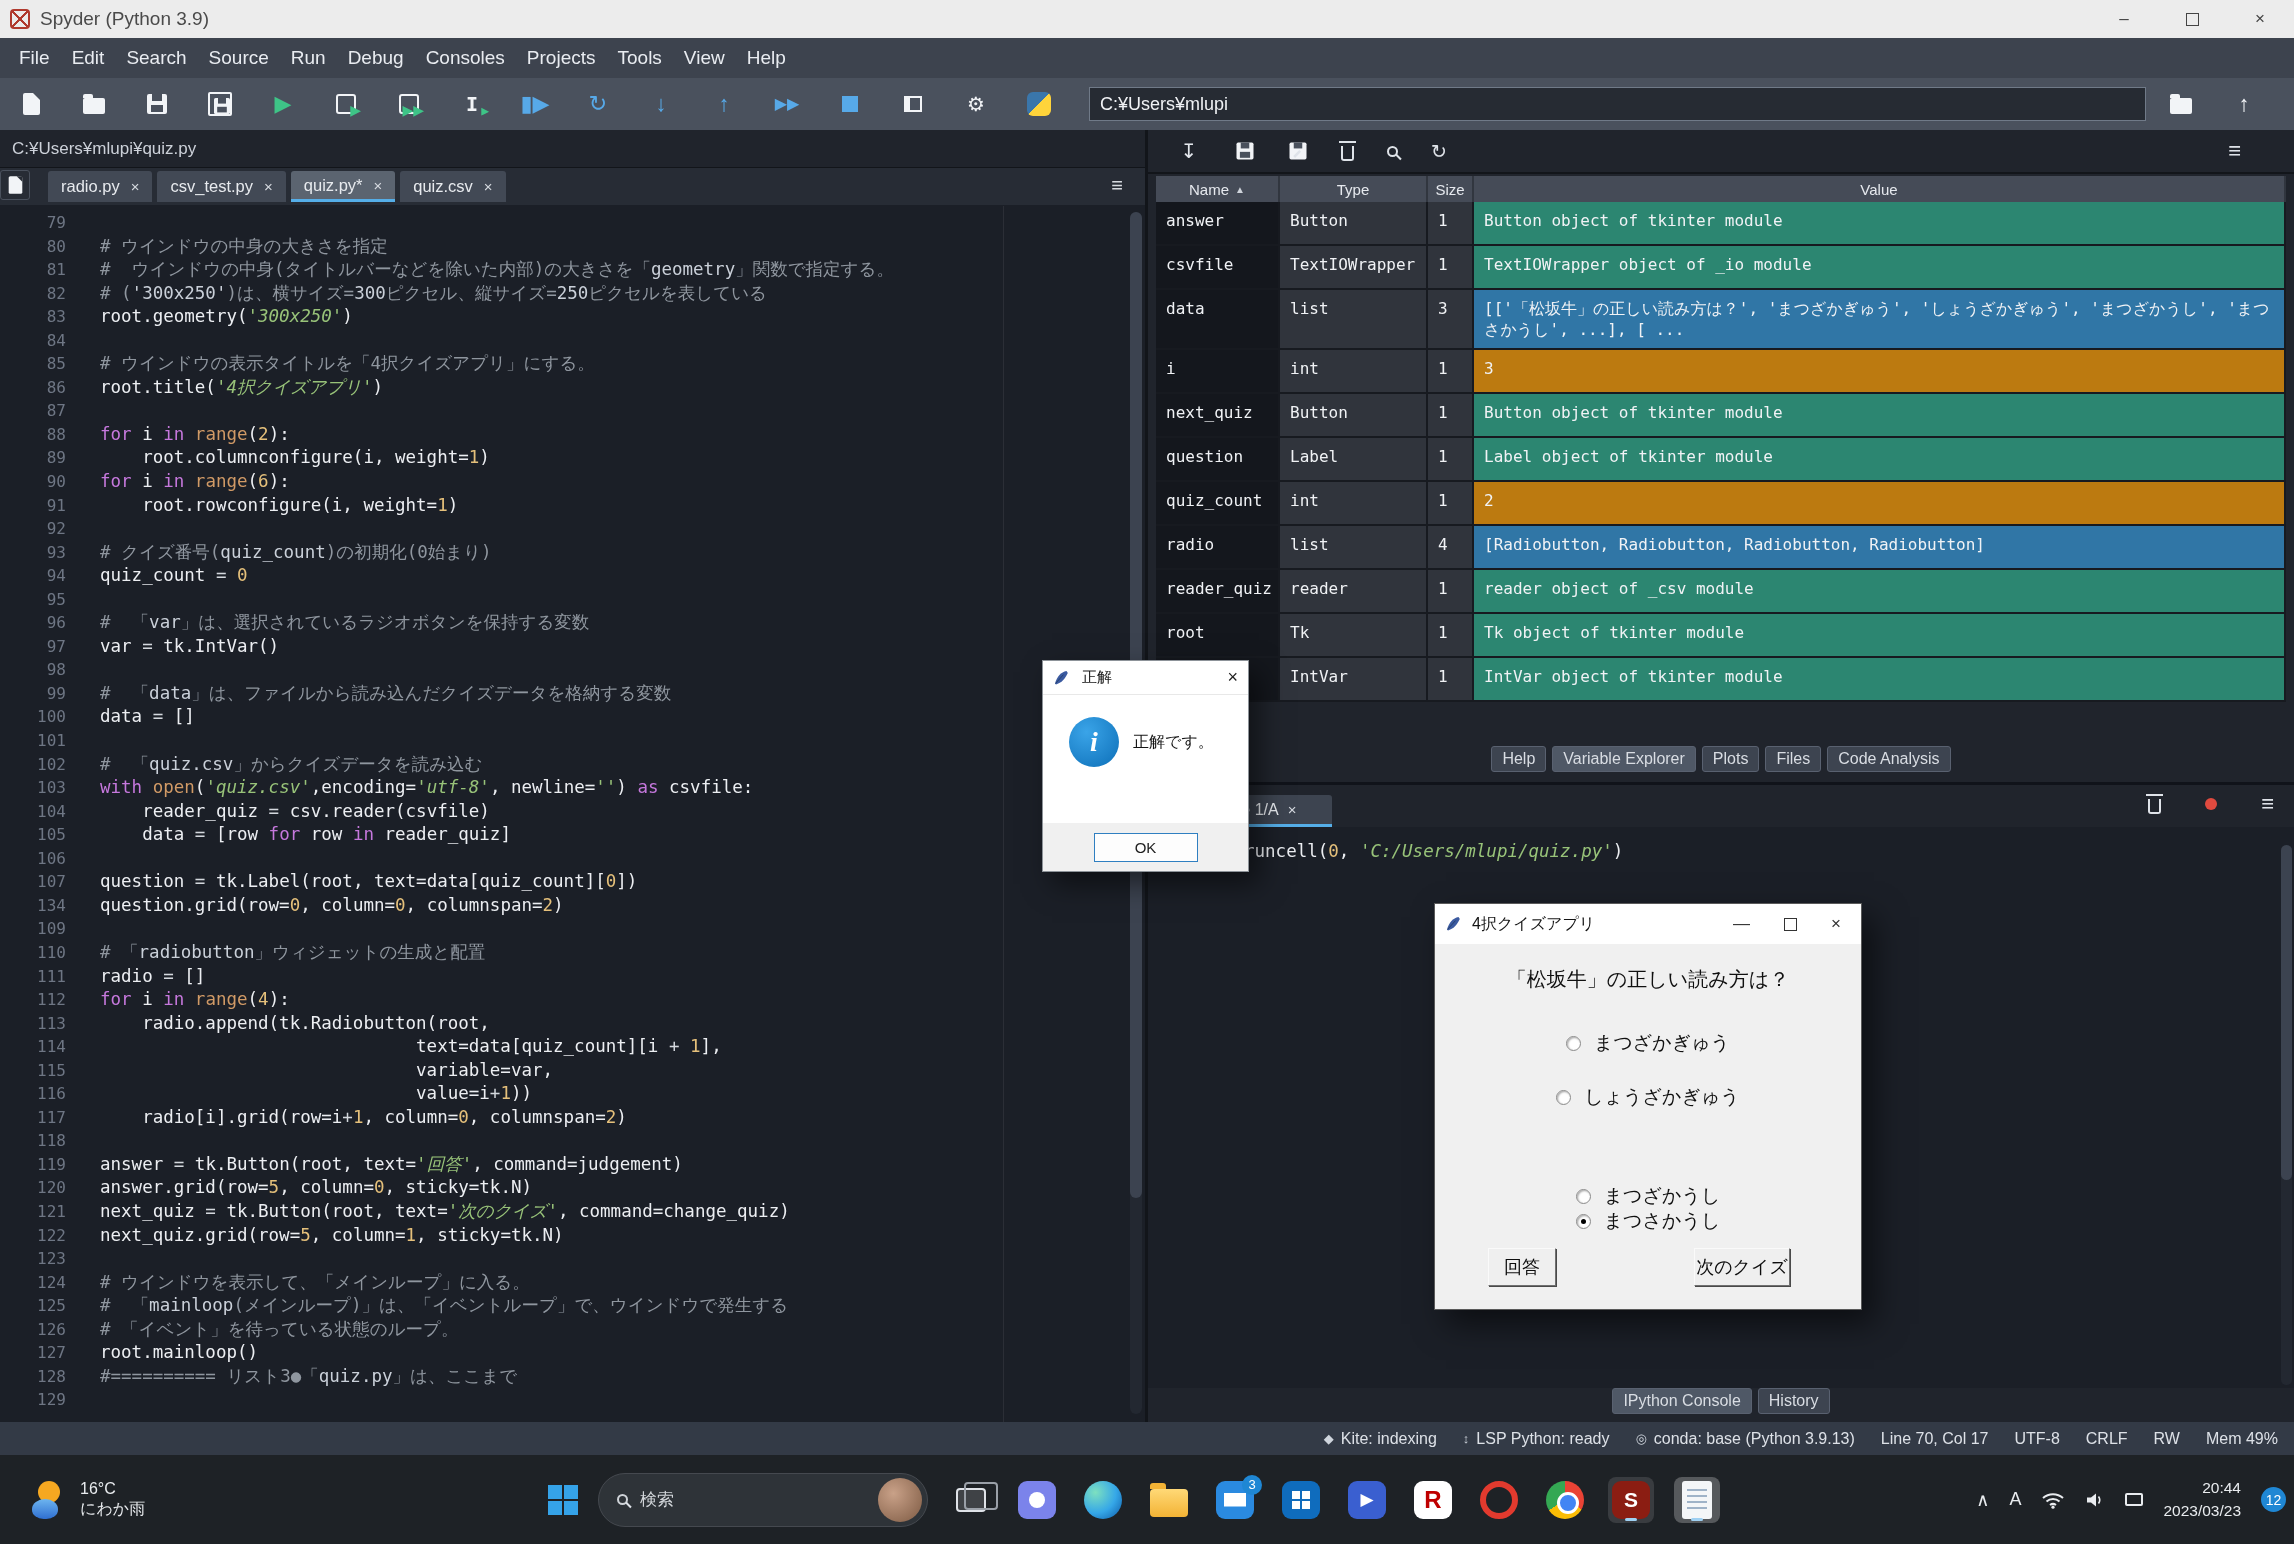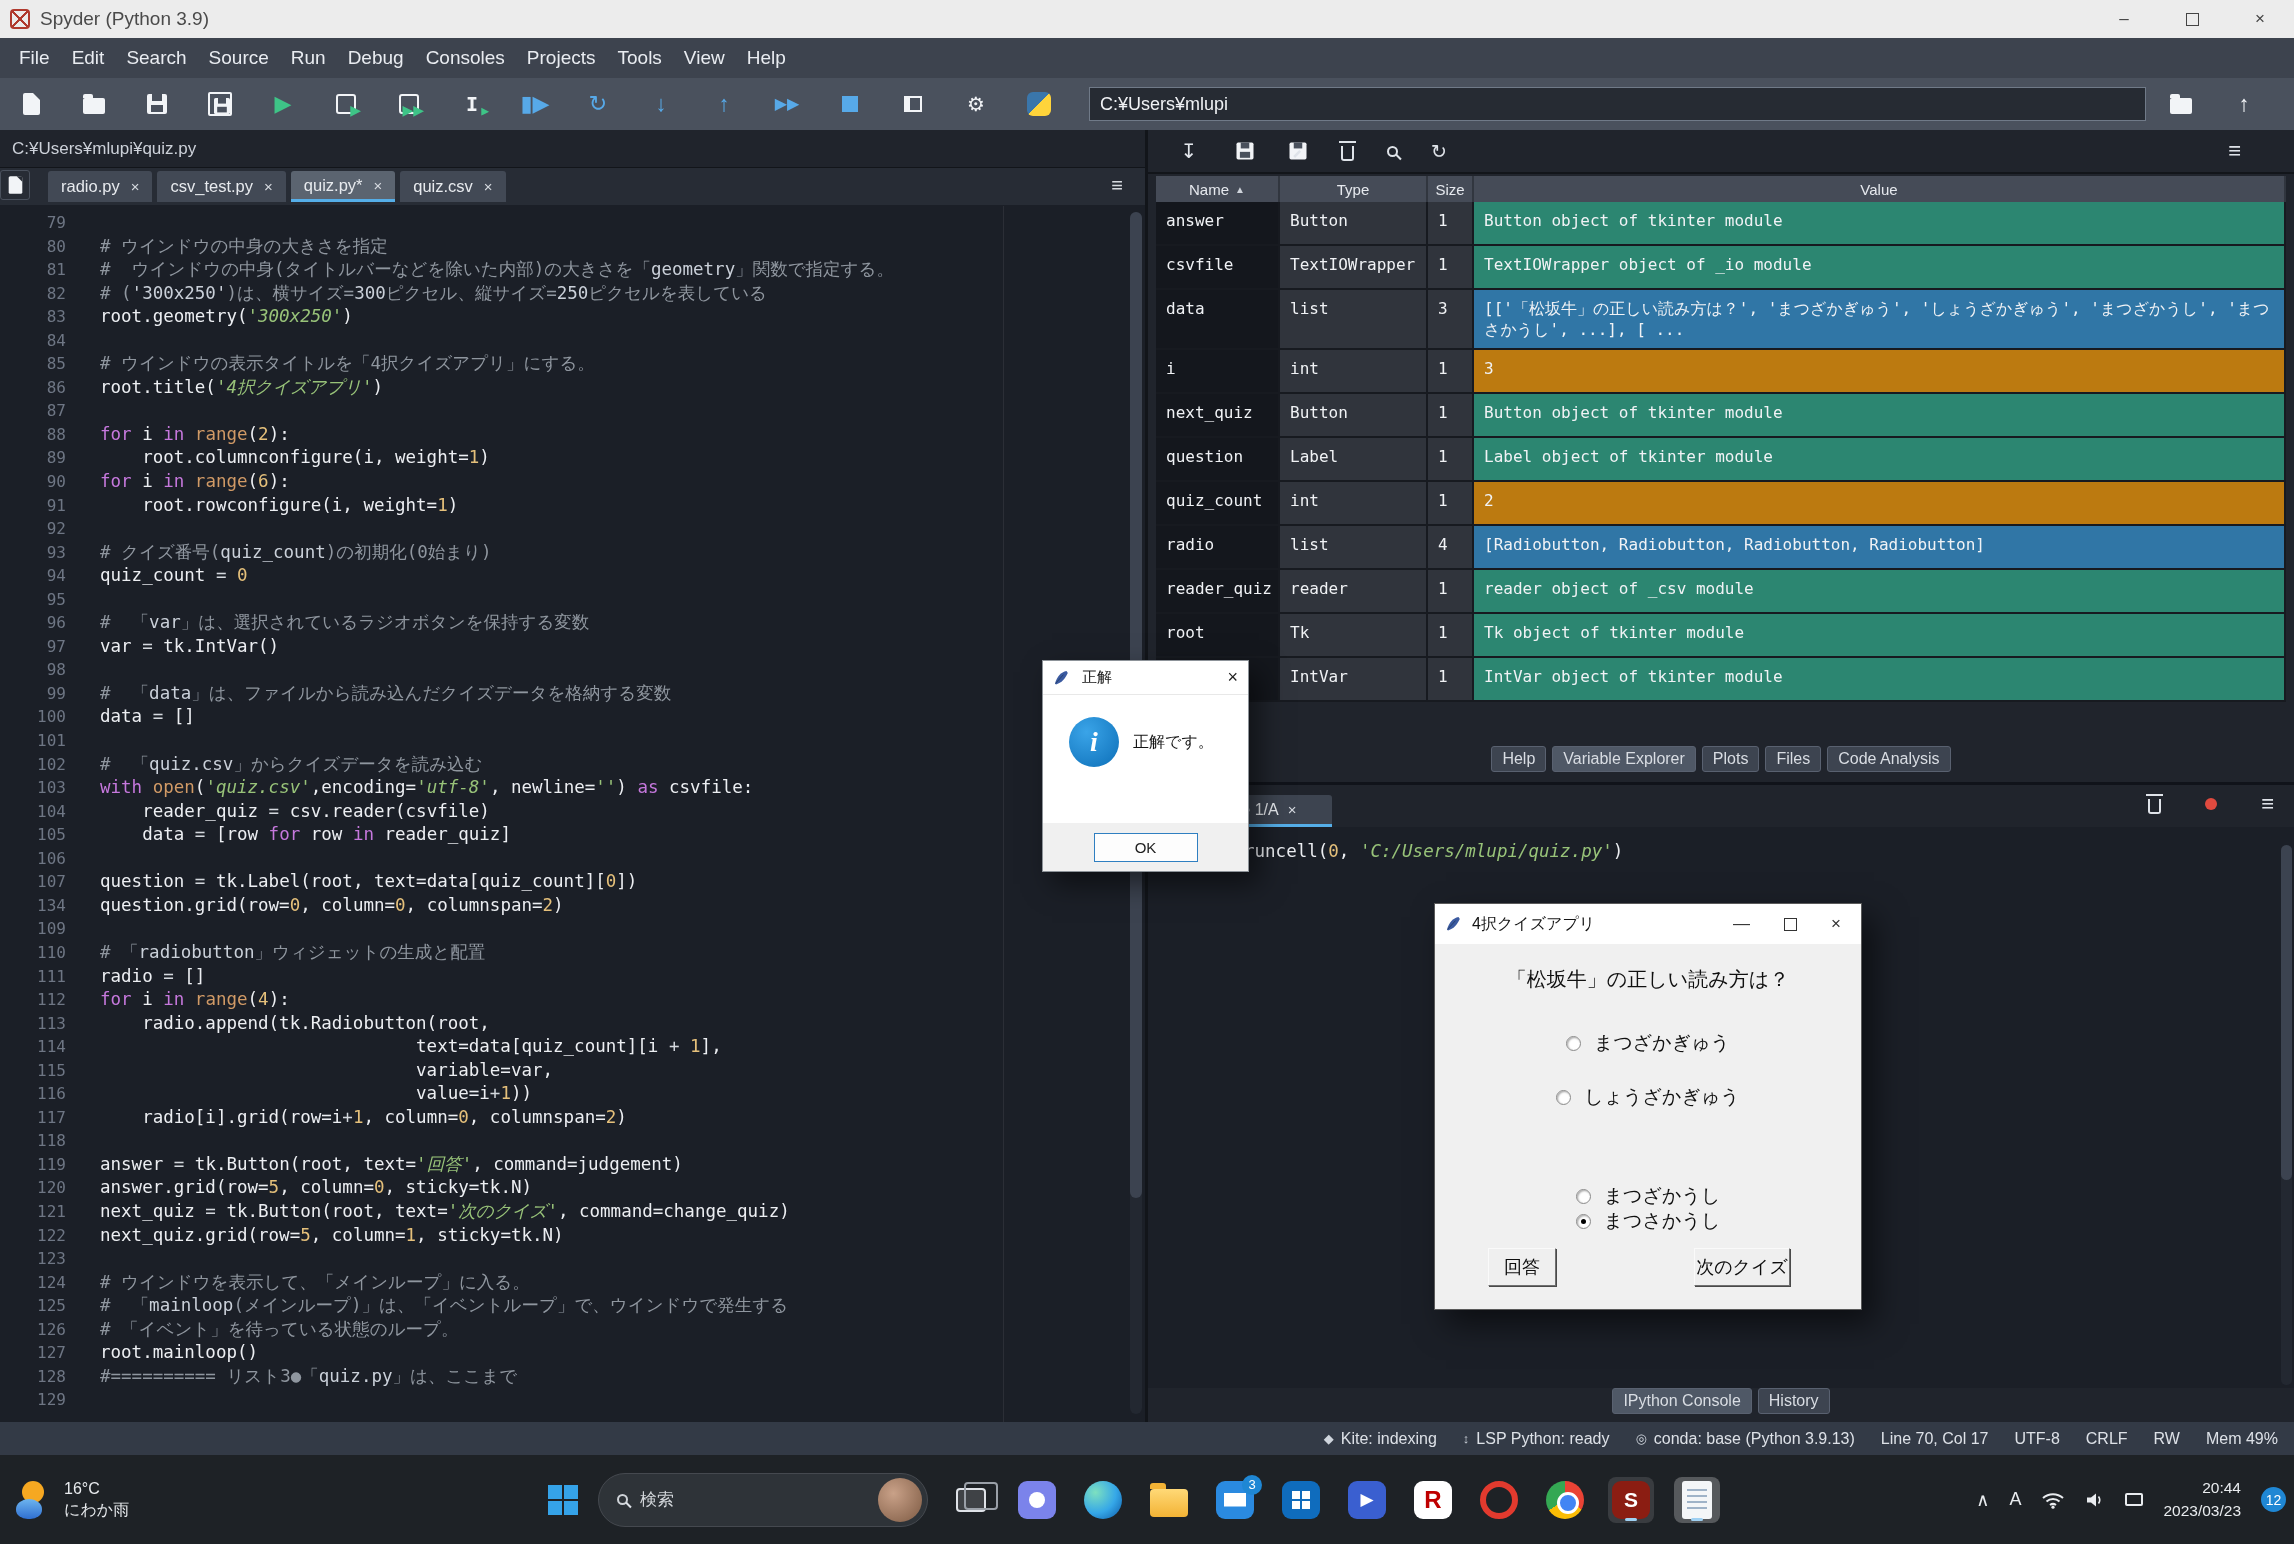--- a/index.html
+++ b/index.html
@@ -99,21 +99,21 @@
 .cout{padding:14px 0 0 96px;font-family:"DejaVu Sans Mono",monospace;font-size:17.5px;white-space:pre;color:#eceef2}
 .cscroll{position:absolute;right:2px;top:60px;width:11px;height:540px;background:#232831;border-radius:5px}
 .cscroll .vthumb{height:62%}
 .btabs{position:absolute;top:1258px;left:0;right:0;display:flex;justify-content:center;gap:6px}
 
 .statusbar{position:absolute;top:1422px;height:33px;left:0;width:2294px;background:#333a46;display:flex;align-items:center;justify-content:flex-end;padding-right:16px;color:#dde1e7;font-size:16px}
 .sitem{display:flex;align-items:center;gap:7px;margin-left:26px}
 .sglyph{font-size:13px;color:#cfd5dd}
 
 .taskbar{position:absolute;top:1455px;height:89px;left:0;width:2294px;background:#1e2226;display:flex;align-items:center}
-.weather{display:flex;align-items:flex-end;gap:10px;padding-left:12px;color:#e8ebee;font-size:16px;line-height:1.3}
+.weather{display:flex;align-items:flex-start;gap:10px;padding-left:28px;color:#e8ebee;font-size:16px;line-height:1.3}
 .wicon{width:42px;height:42px;position:relative}
 .wicon::before{content:"";position:absolute;top:2px;left:10px;width:22px;height:22px;border-radius:50%;background:#f6a821}
 .wicon::after{content:"";position:absolute;bottom:2px;left:4px;width:26px;height:20px;border-radius:50% 50% 45% 45%;background:linear-gradient(#6db5ef,#2f6fd0)}
 .tcenter{position:absolute;left:548px;top:0;height:89px;display:flex;align-items:center;gap:20px}
 .winlogo{width:30px;height:30px;display:grid;grid-template-columns:14px 14px;grid-template-rows:14px 14px;gap:2px}
 .winlogo div{background:#35a3e8}
 .searchpill{width:330px;height:54px;border-radius:27px;background:#2e3338;border:1px solid #45494f;display:flex;align-items:center;padding:0 5px 0 18px;color:#d3d7db;font-size:17px;gap:12px}
 .hamster{margin-left:auto;width:44px;height:44px;border-radius:50%;background:radial-gradient(circle at 35% 35%,#c9a188,#7d5a43)}
 .app{width:46px;height:46px;border-radius:8px;display:flex;align-items:center;justify-content:center;position:relative;flex:none}
 .app.openbg{background:rgba(255,255,255,.12)}

